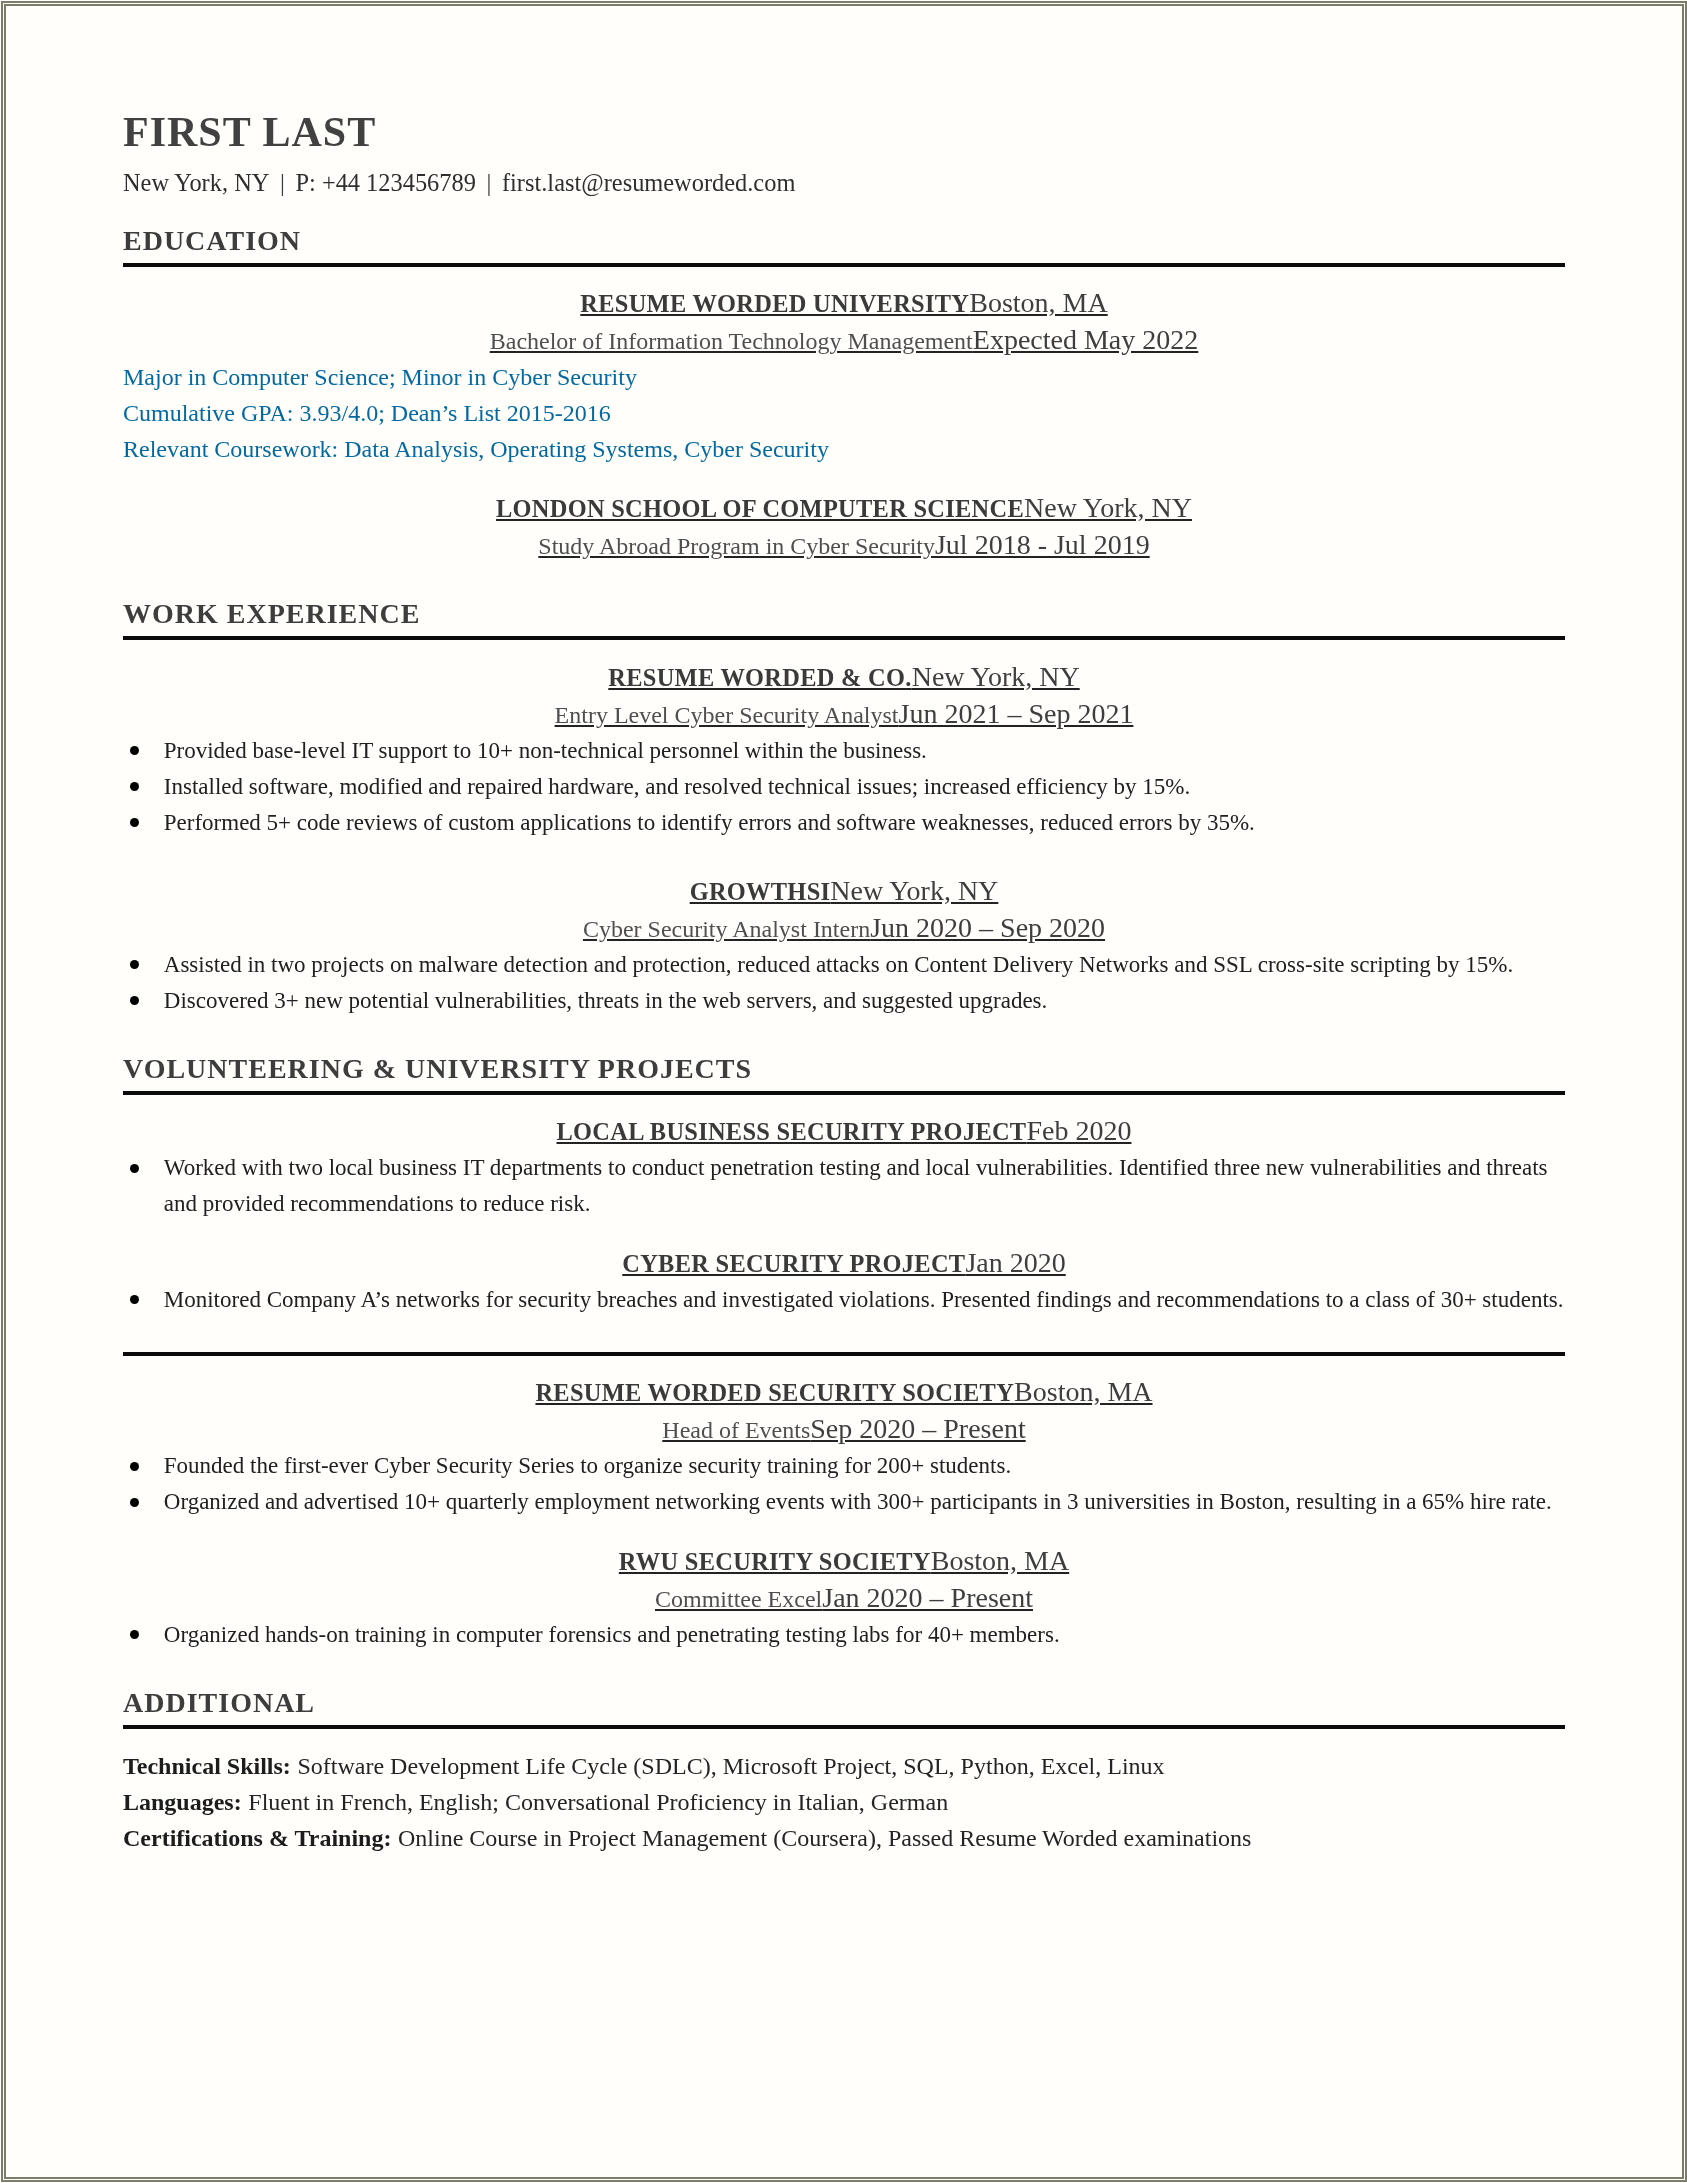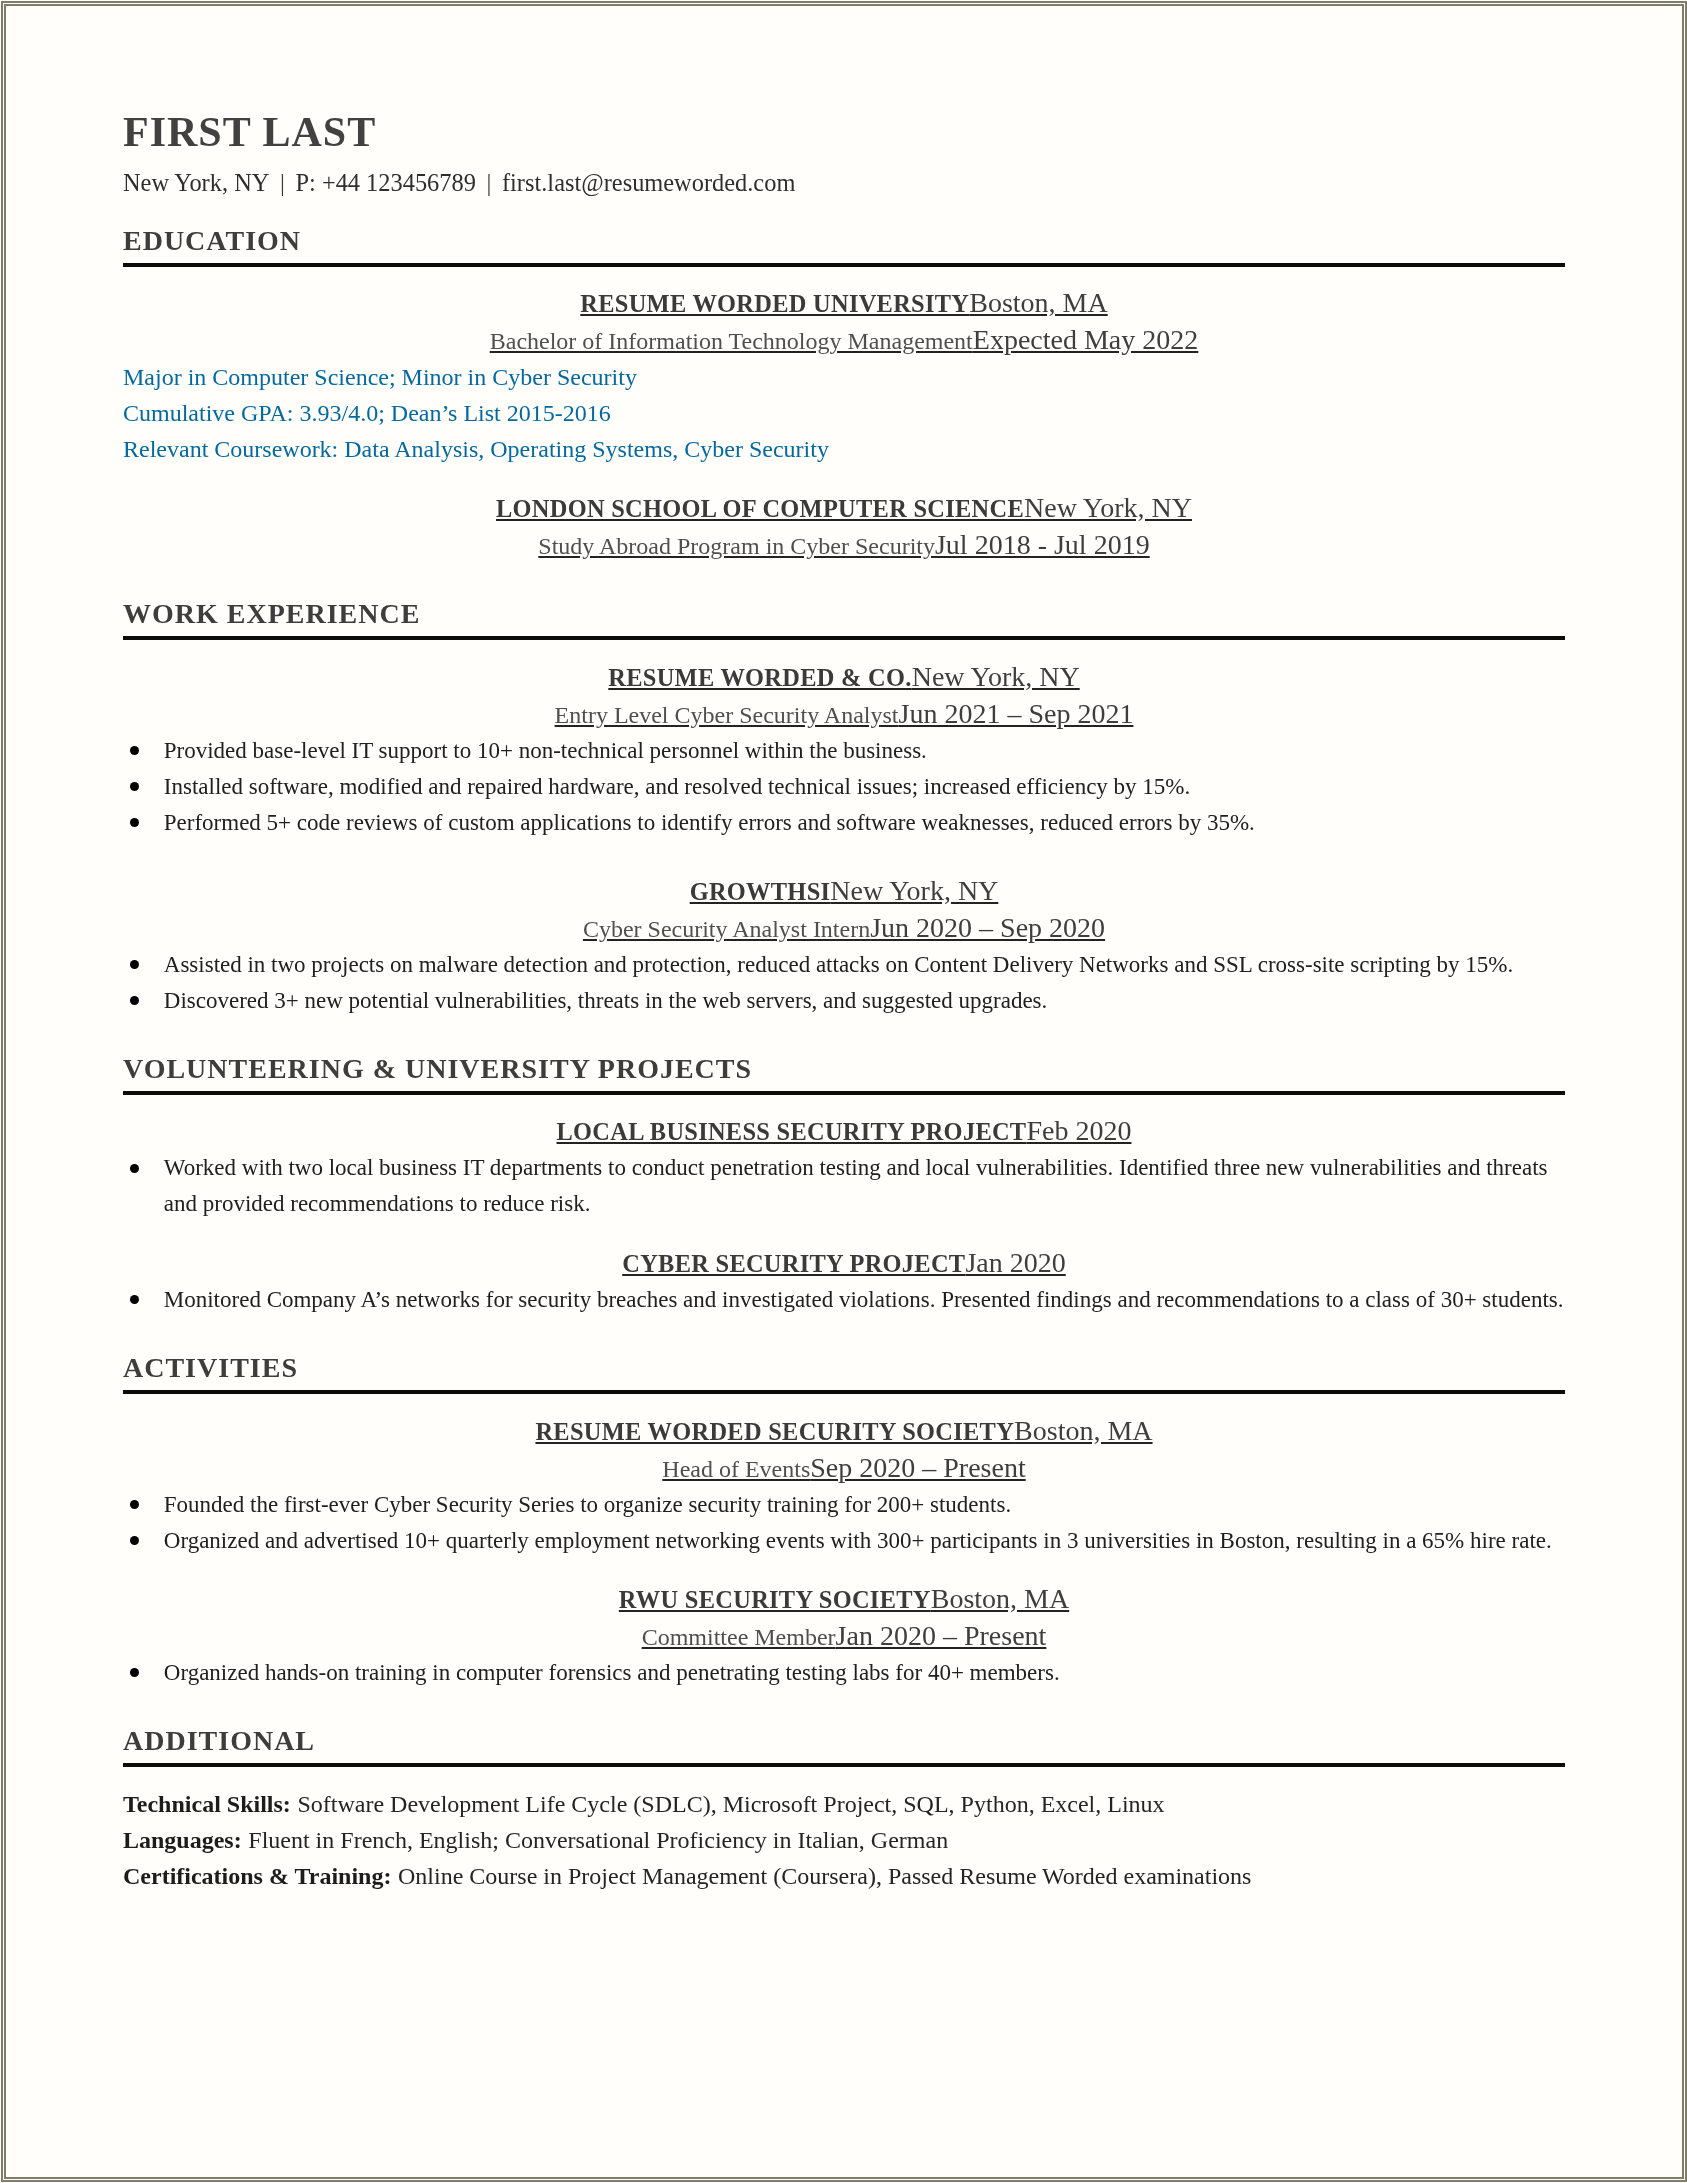--- a/index.html
+++ b/index.html
@@ -188,21 +188,20 @@
       <ul class="bullets">
         <li class="bullet">
             <span class="dot"></span>
             <span class="btext">Monitored Company A’s networks for security breaches and investigated violations. Presented findings and recommendations to a class of 30+ students.</span>
           </li>
       </ul>
     </div>
   </section>
 
   <section>
-    <h2 class="sec">ACTIVITIES</h2>
     <div class="rule"></div>
 
     <div class="entry">
       <div class="row">
         <span class="org">RESUME WORDED SECURITY SOCIETY</span>
         <span class="right">Boston, MA</span>
       </div>
       <div class="row">
         <span class="role">Head of Events</span>
         <span class="right">Sep 2020 – Present</span>
@@ -218,21 +217,21 @@
           </li>
       </ul>
     </div>
 
     <div class="entry">
       <div class="row">
         <span class="org">RWU SECURITY SOCIETY</span>
         <span class="right">Boston, MA</span>
       </div>
       <div class="row">
-        <span class="role">Committee Member</span>
+        <span class="role">Committee Excel</span>
         <span class="right">Jan 2020 – Present</span>
       </div>
       <ul class="bullets">
         <li class="bullet">
             <span class="dot"></span>
             <span class="btext">Organized hands-on training in computer forensics and penetrating testing labs for 40+ members.</span>
           </li>
       </ul>
     </div>
   </section>

